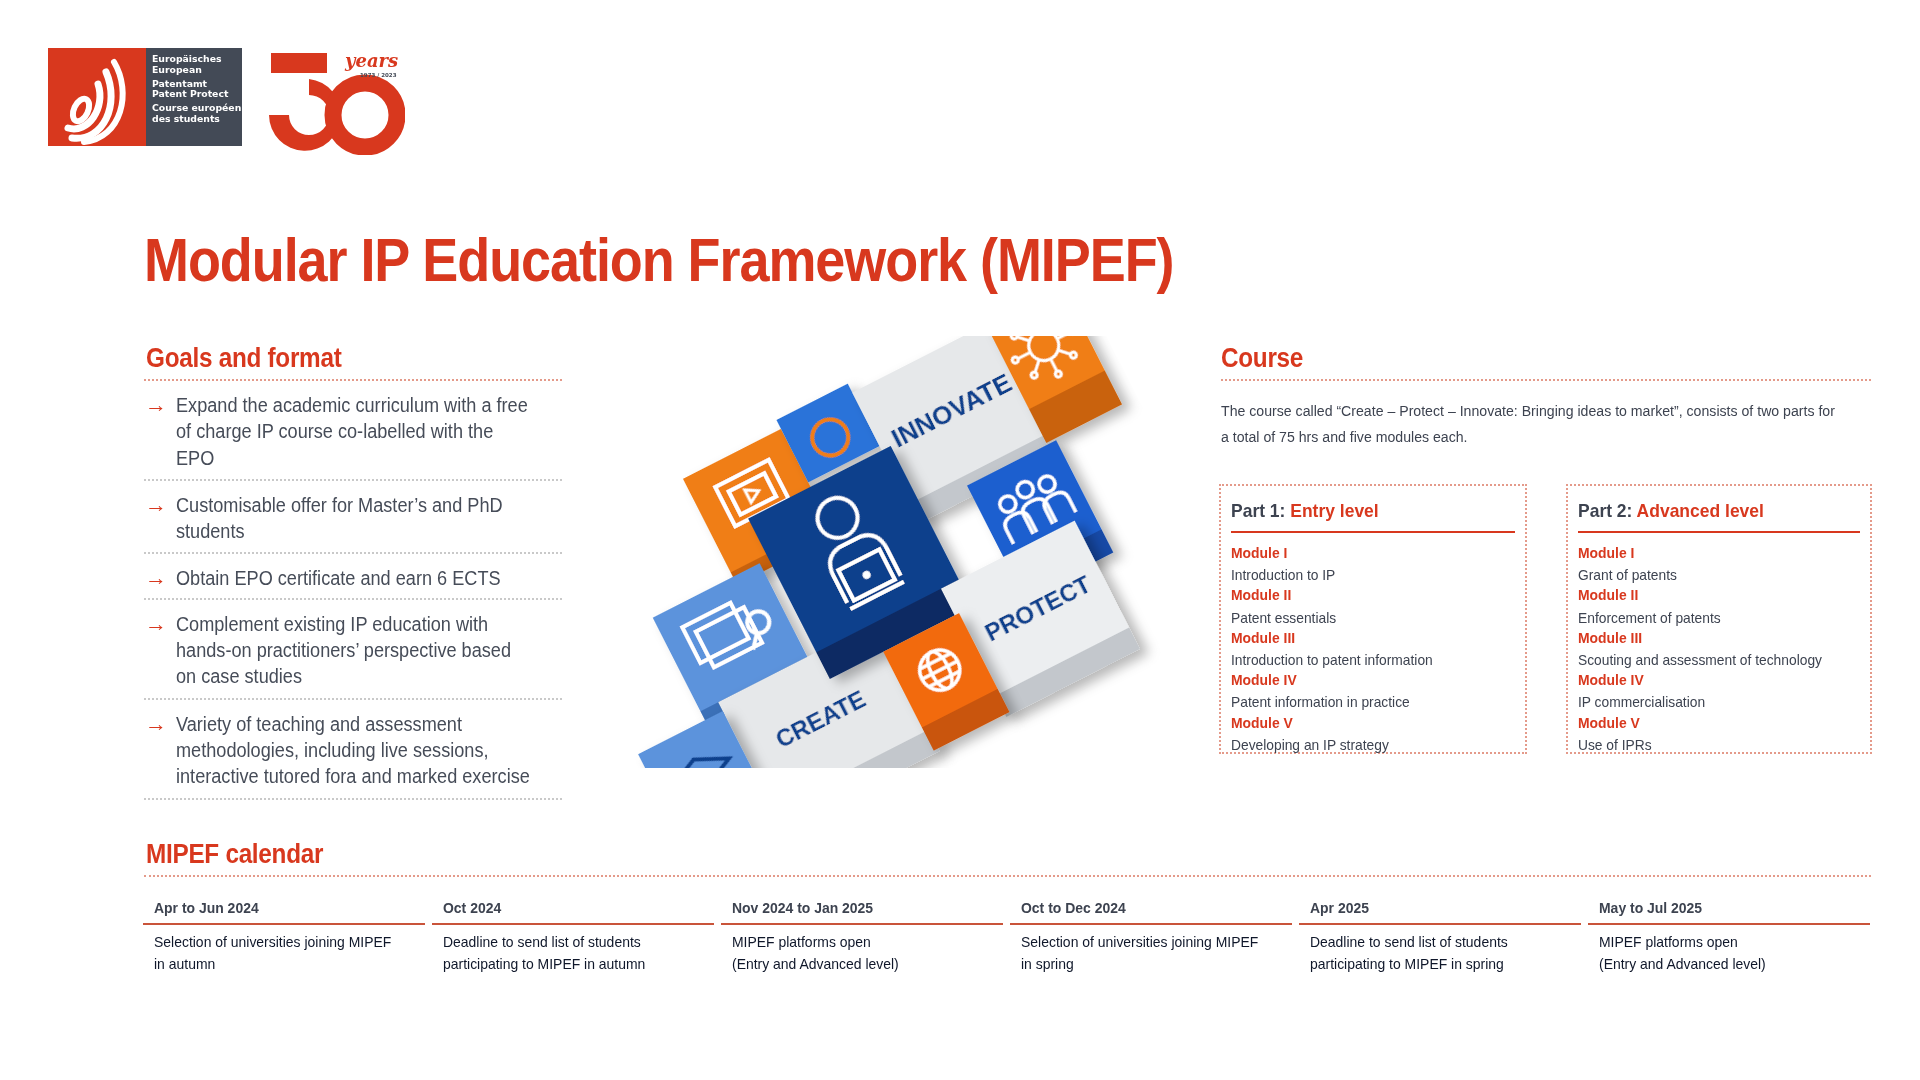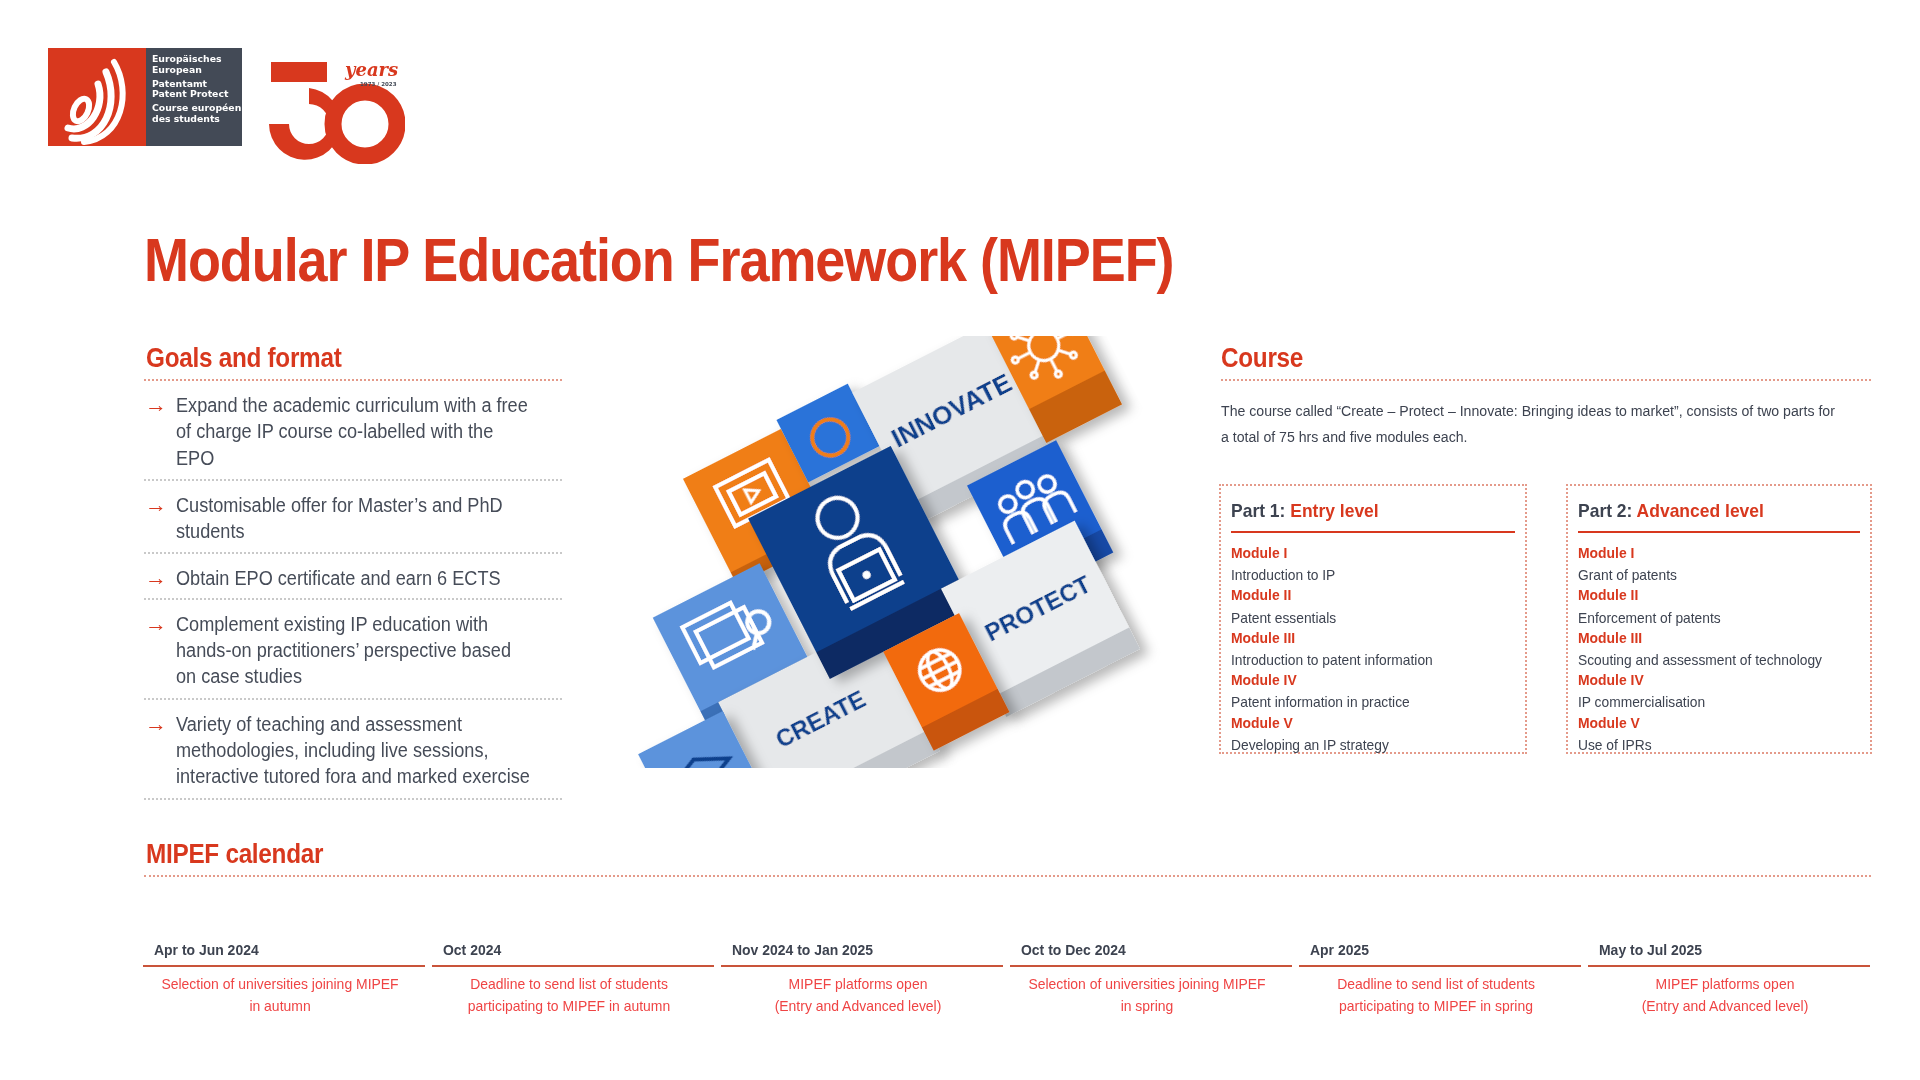--- a/index.html
+++ b/index.html
@@ -6,21 +6,21 @@
     html, body { width: 1920px; height: 1080px; background: #ffffff; overflow: hidden; }
     body { position: relative; font-family: "Liberation Sans", "DejaVu Sans", sans-serif; color: #3d4350; }
 
     .abs { position: absolute; }
 
     
     .epo-logo { left: 48px; top: 48px; width: 194px; height: 122px; display: flex; }
     .epo-logo .mark { width: 98px; height: 98px; background: #d8381e; position: relative; }
     .epo-logo .names { width: 96px; height: 98px; background: #434a56; padding: 6px 0 0 6px; color: #fff; font-family: "DejaVu Sans", sans-serif; font-weight: bold; font-size: 9.3px; line-height: 10.8px; }
     .epo-logo .names div { margin-bottom: 3px; }
-    .years-logo { left: 265px; top: 60px; width: 140px; height: 104px; }
+    .years-logo { left: 265px; top: 51px; width: 140px; height: 104px; }
 
     
     .page-title { left: 144px; top: 222px; font-size: 61px; font-weight: bold; color: #d8381e; letter-spacing: -1.2px; line-height: 76px; white-space: nowrap; transform: scaleX(0.885); transform-origin: left top; }
 
     .section-heading { font-size: 27px; font-weight: bold; color: #d8381e; line-height: 34px; letter-spacing: -0.3px; transform: scaleX(0.9); transform-origin: left top; white-space: nowrap; }
     .dotted { border-top: 2px dotted #e49a8a; height: 0; }
 
     
     .goals-heading { left: 146px; top: 341px; }
     .goals-line { left: 144px; top: 379px; width: 418px; }
@@ -42,25 +42,25 @@
     .part2 { left: 1566px; width: 306px; }
     .part-title { font-size: 19px; font-weight: bold; line-height: 24px; color: #3d4350; white-space: nowrap; transform: scaleX(0.92); transform-origin: left top; }
     .part-title .lvl { color: #d8381e; }
     .part-rule { height: 2px; background: #d8381e; margin-top: 8px; margin-bottom: 10px; margin-right: 0px; }
     .module-label { font-size: 14.8px; font-weight: bold; color: #d8381e; line-height: 21.2px; transform: scaleX(0.94); transform-origin: left top; white-space: nowrap; }
     .module-name { font-size: 15px; color: #3d4350; line-height: 21.2px; transform: scaleX(0.92); transform-origin: left top; white-space: nowrap; }
 
     
     .cal-heading { left: 146px; top: 837px; }
     .cal-line { left: 144px; top: 875px; width: 1727px; }
-    .cal-cols { left: 143px; top: 940px; display: flex; gap: 7px; }
+    .cal-cols { left: 143px; top: 898px; display: flex; gap: 7px; }
     .cal-col { width: 282px; }
     .cal-date { font-size: 15px; font-weight: bold; color: #3d4350; line-height: 20px; padding-left: 11px; padding-bottom: 5px; border-bottom: 2px solid #c9543a; white-space: nowrap; transform-origin: left top; }
     .cal-date span { display: inline-block; transform: scaleX(0.93); transform-origin: left top; }
-    .cal-desc { font-size: 15px; color: #ef4444; line-height: 21.5px; padding: 6px 0 0 11px; text-align: center; }
+    .cal-desc { font-size: 15px; color: #0f172a; line-height: 21.5px; padding: 6px 0 0 11px; }
     .cal-desc span { display: block; transform: scaleX(0.93); transform-origin: left top; white-space: nowrap; }
   </style>
 </head>
 <body>
 
 <div class="abs epo-logo">
   <div class="mark">
     <svg width="98" height="98" viewBox="0 0 98 98">
       <g fill="none" stroke="#ffffff" stroke-linecap="round">
         <ellipse cx="33" cy="62" rx="7" ry="12" transform="rotate(25 33 62)" stroke-width="6"></ellipse>

